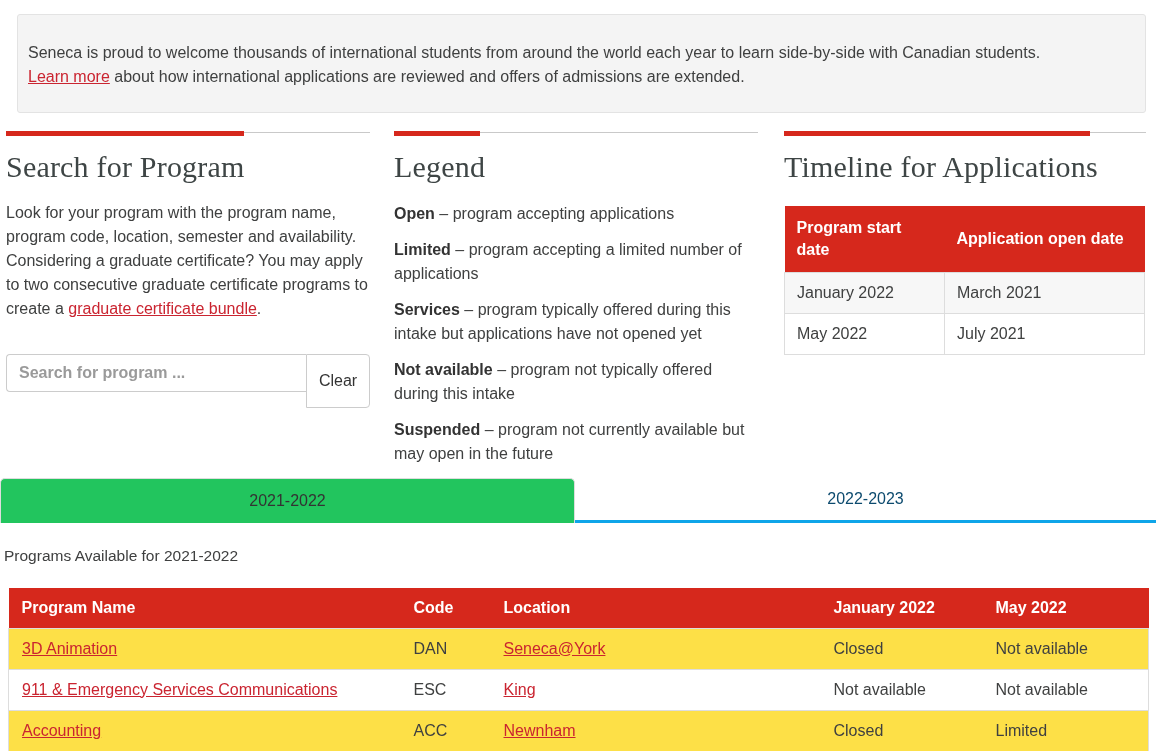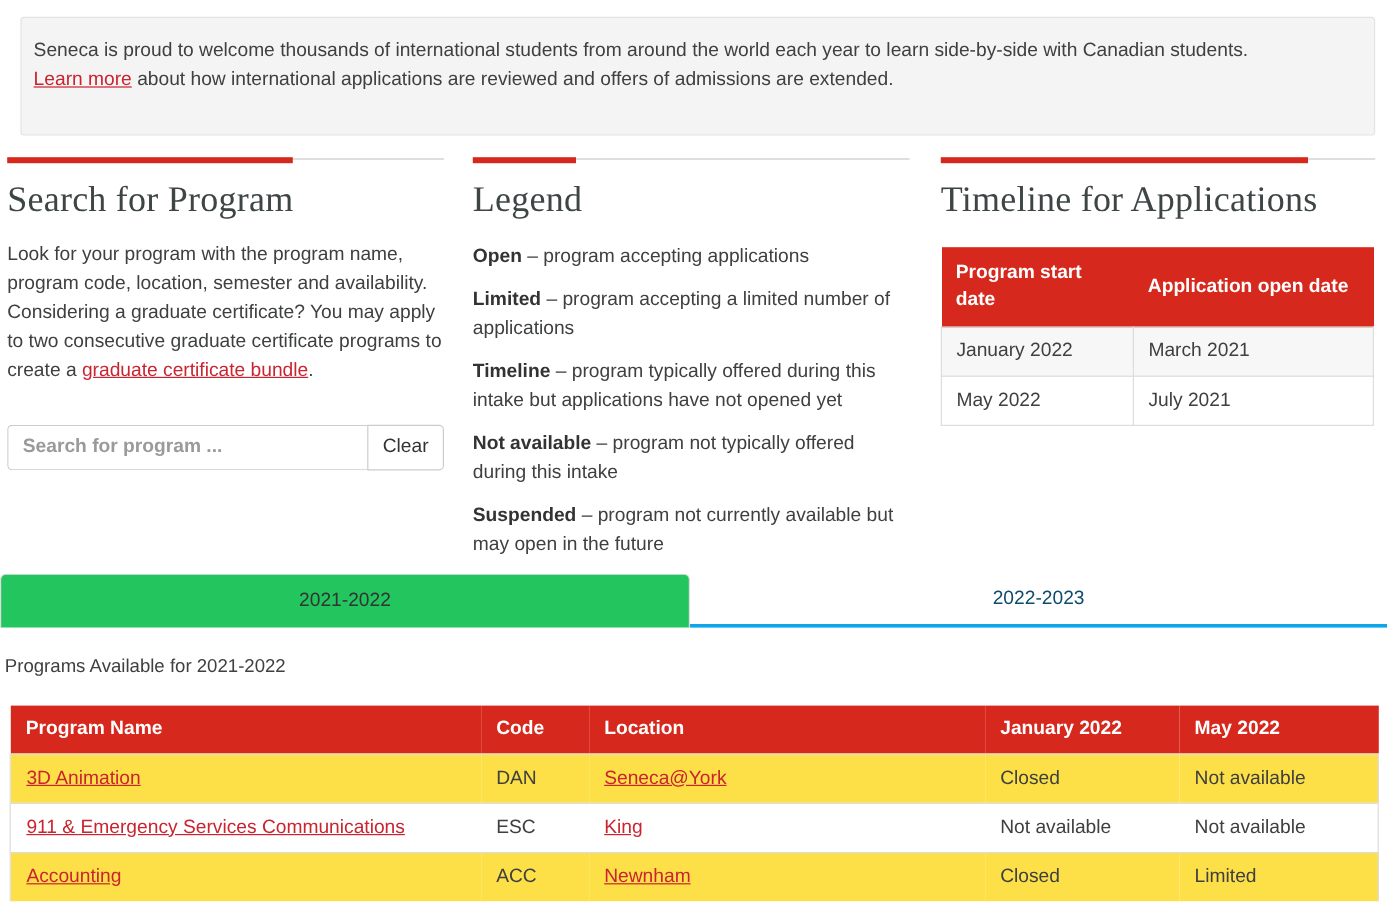--- a/index.html
+++ b/index.html
@@ -9,21 +9,21 @@
     color: #3f4040;
     position: relative;
     font-size: 16px;
   }
   .page { position: absolute; inset: 0; }
 
   
   .banner {
     position: absolute; left: 17px; top: 14px; width: 1129px; height: 99px;
     background: #f4f4f4; border: 1px solid #e3e3e3; border-radius: 3px;
-    padding: 16px 10px 0 10px;
+    padding: 26px 10px 0 10px;
   }
   .banner-text { width: 1035px; line-height: 24px; color: #3f4040; }
   .banner a, .link { color: #ca2430; text-decoration: underline; }
 
   
   .col { position: absolute; top: 131px; }
   .col-1 { left: 6px;   width: 364px; }
   .col-2 { left: 394px; width: 364px; }
   .col-3 { left: 784px; width: 362px; }
 
@@ -44,21 +44,21 @@
 
   
   .search-row { display: flex; margin-top: 33px; }
   .search-input {
     width: 300px; height: 38px; border: 1px solid #ccc; border-right: none;
     border-radius: 4px 0 0 4px; padding: 0 12px; font-size: 16px;
     font-family: "Liberation Sans", sans-serif; color: #3f4040; outline: none; font-weight: bold;
   }
   .search-input::placeholder { color: #9a9a9a; }
   .clear-btn {
-    width: 64px; height: 38px; background: #fff; border: 1px solid #ccc;
+    width: 64px; height: 54px; background: #fff; border: 1px solid #ccc;
     border-radius: 0 4px 4px 0; font-size: 16px; color: #333;
     font-family: "Liberation Sans", sans-serif; cursor: pointer;
   }
 
   
   .legend-item { margin-top: 12px; }
   .legend-item strong { color: #333; }
 
   
   .timeline-table { border-collapse: collapse; width: 360px; margin-top: 22px; table-layout: fixed; }
@@ -126,21 +126,21 @@
   </div>
 
   <div class="col col-2">
     <div class="col-rule">
       <div class="grayline"></div>
       <div class="redbar"></div>
     </div>
     <h2 class="section-title">Legend</h2>
     <p class="legend-item" style="margin-top:18px;"><strong>Open</strong> <span>– program accepting applications</span></p>
     <p class="legend-item"><strong>Limited</strong> <span>– program accepting a limited number of applications</span></p>
-    <p class="legend-item"><strong>Timeline</strong> <span>– program typically offered during this intake but applications have not opened yet</span></p>
+    <p class="legend-item"><strong>Services</strong> <span>– program typically offered during this intake but applications have not opened yet</span></p>
     <p class="legend-item"><strong>Not available</strong> <span>– program not typically offered during this intake</span></p>
     <p class="legend-item"><strong>Suspended</strong> <span>– program not currently available but may open in the future</span></p>
   </div>
 
   <div class="col col-3">
     <div class="col-rule">
       <div class="grayline"></div>
       <div class="redbar"></div>
     </div>
     <h2 class="section-title">Timeline for Applications</h2>

